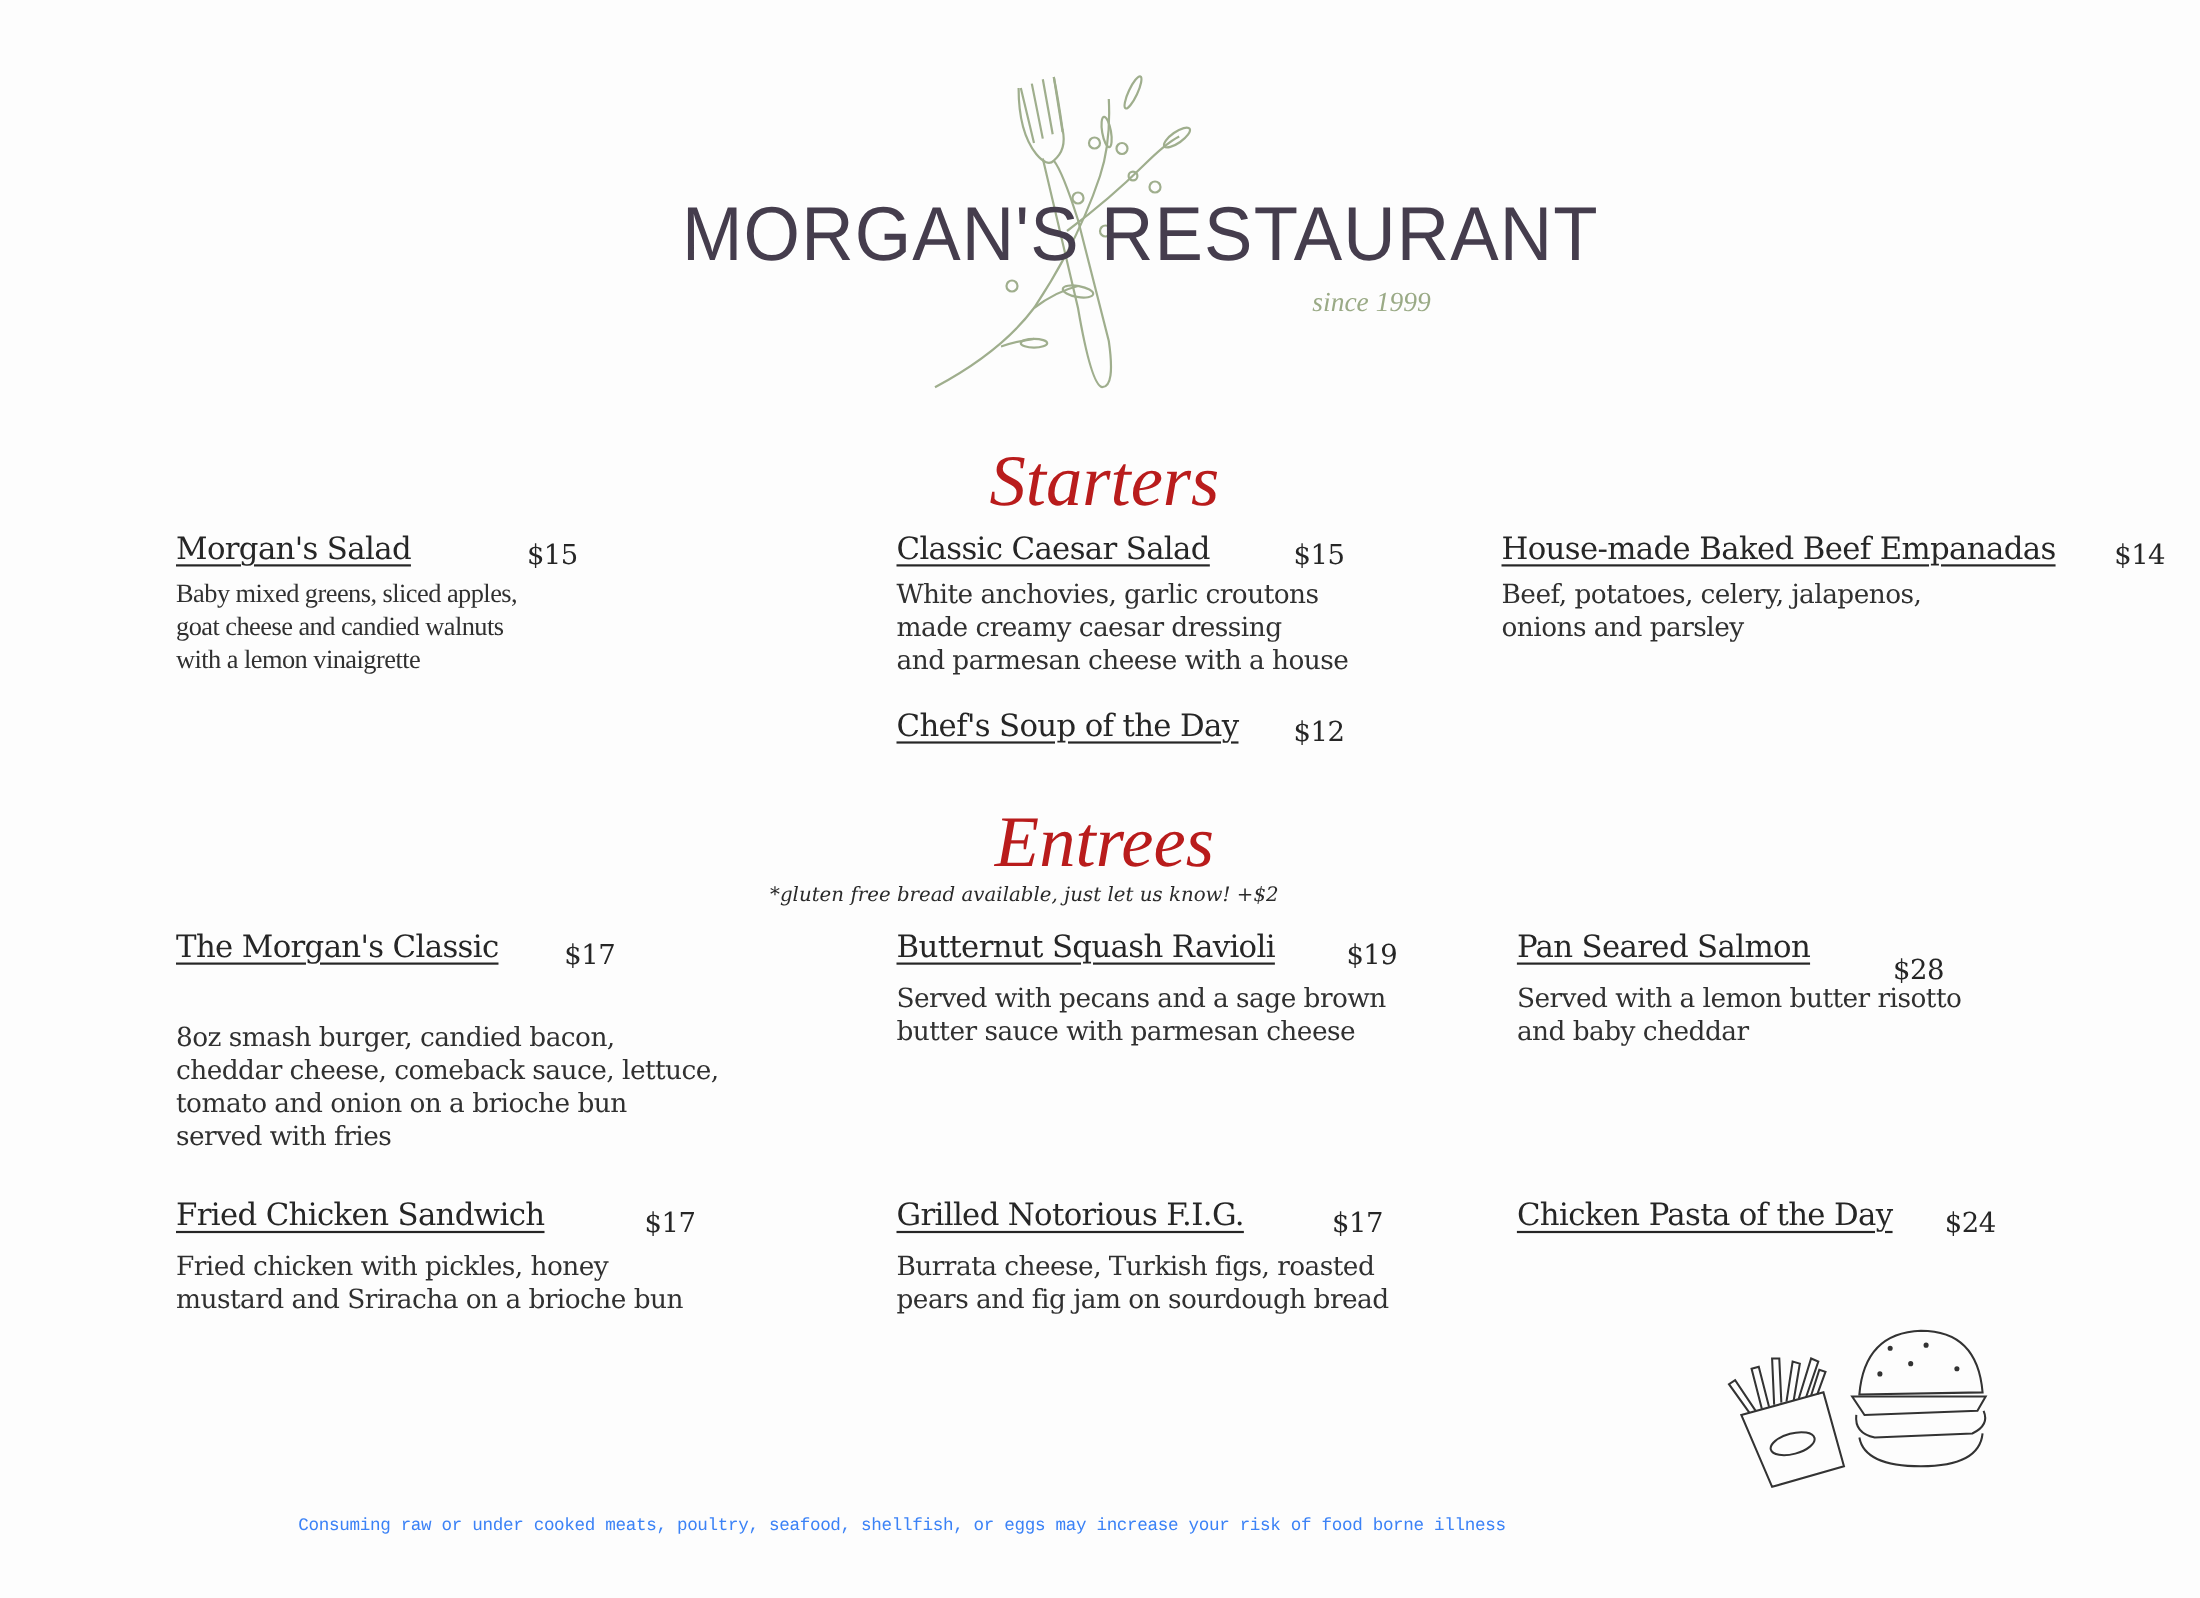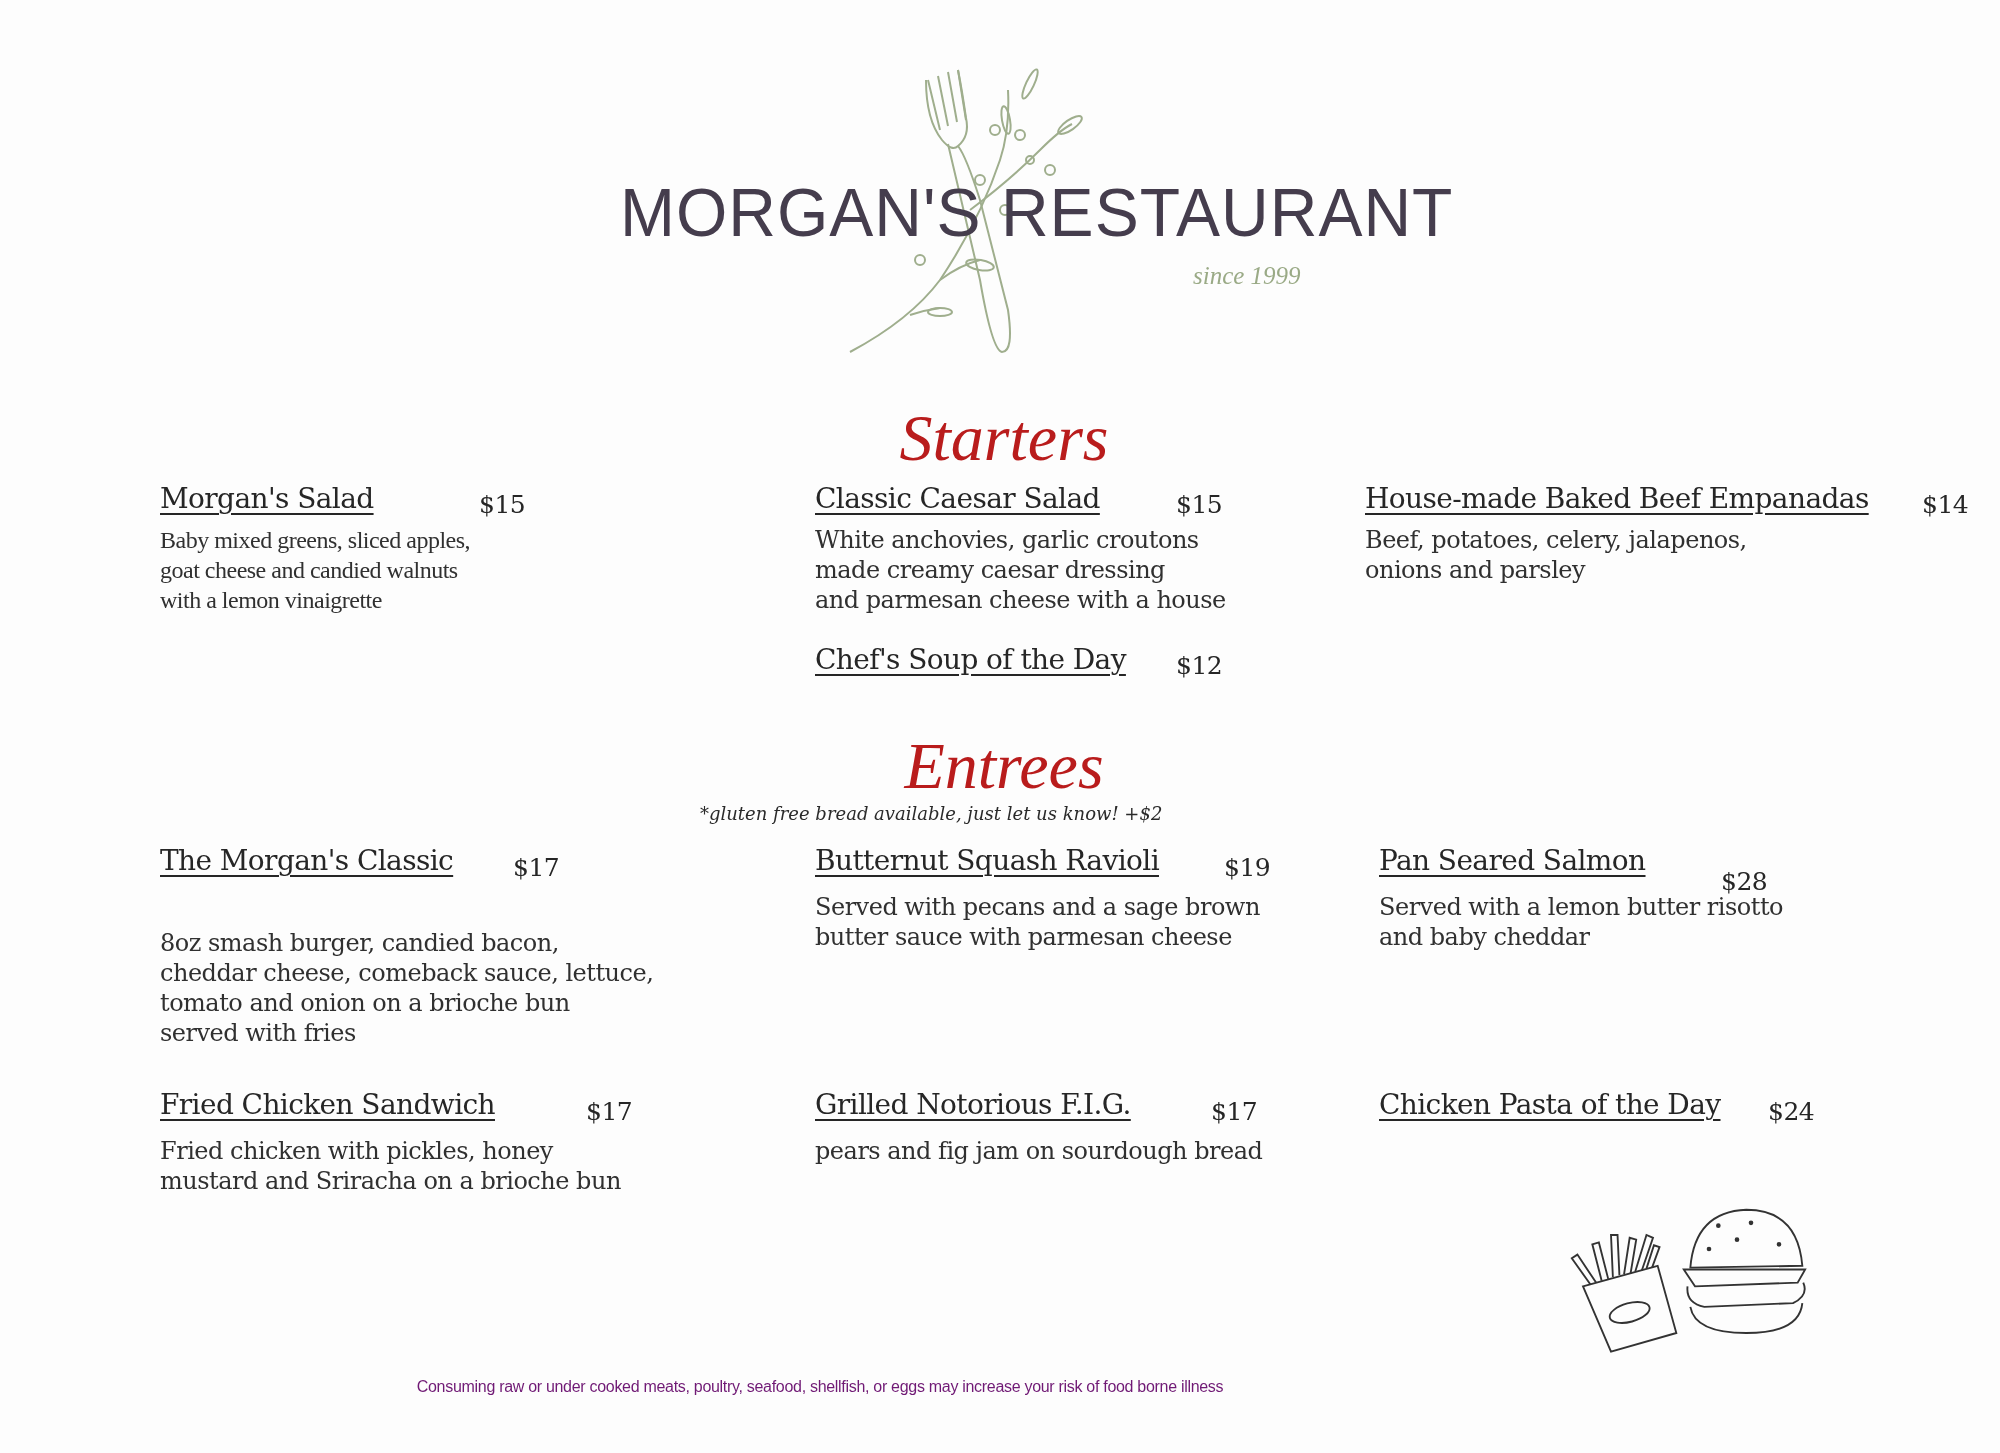--- a/index.html
+++ b/index.html
@@ -96,23 +96,23 @@
     letter-spacing: -0.5px;
   }
   .item-desc span { display: block; white-space: nowrap; }
 
   .footer-note {
     position: absolute;
     left: 0;
     top: 1378px;
     width: 1640px;
     text-align: center;
-    font-family: Liberation Sans, sans-serif;
+    font-family: Liberation Mono, monospace;
     font-size: 16px;
-    color: #701a75;
+    color: #3b82f6;
     letter-spacing: -0.3px;
   }
   .food-art {
     position: absolute;
     left: 1555px;
     top: 1192px;
     width: 280px;
     height: 170px;
   }
 </style>
@@ -226,20 +226,21 @@
     <div class="item-desc" style="left:160px; top:1136px;">
       <span>Fried chicken with pickles, honey</span>
       <span>mustard and Sriracha on a brioche bun</span>
     </div>
   </div>
 
   <div>
     <div class="item-name" style="left:815px; top:1088px;">Grilled Notorious F.I.G.</div>
     <div class="item-price" style="left:1211px; top:1097px;">$17</div>
     <div class="item-desc" style="left:815px; top:1136px;">
+      <span>Burrata cheese, Turkish figs, roasted</span>
       <span>pears and fig jam on sourdough bread</span>
     </div>
   </div>
 
   <div>
     <div class="item-name" style="left:1379px; top:1088px;">Chicken Pasta of the Day</div>
     <div class="item-price" style="left:1768px; top:1097px;">$24</div>
   </div>
 </div>
 

